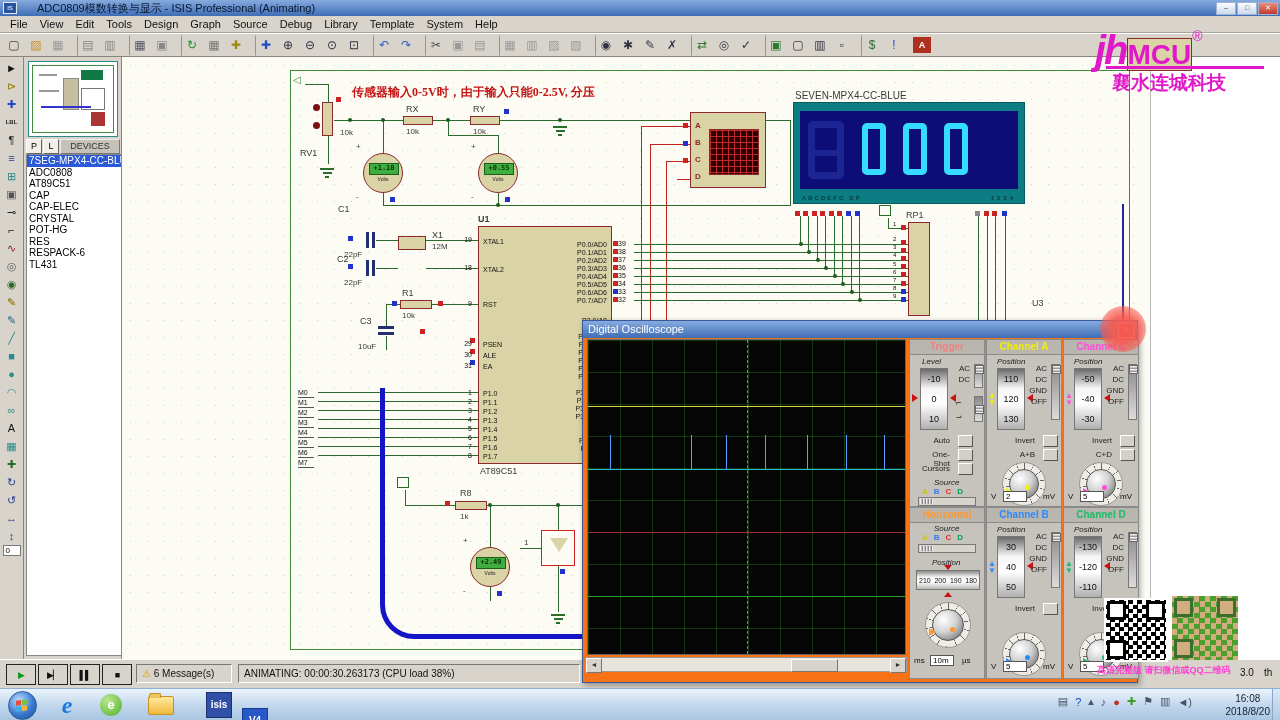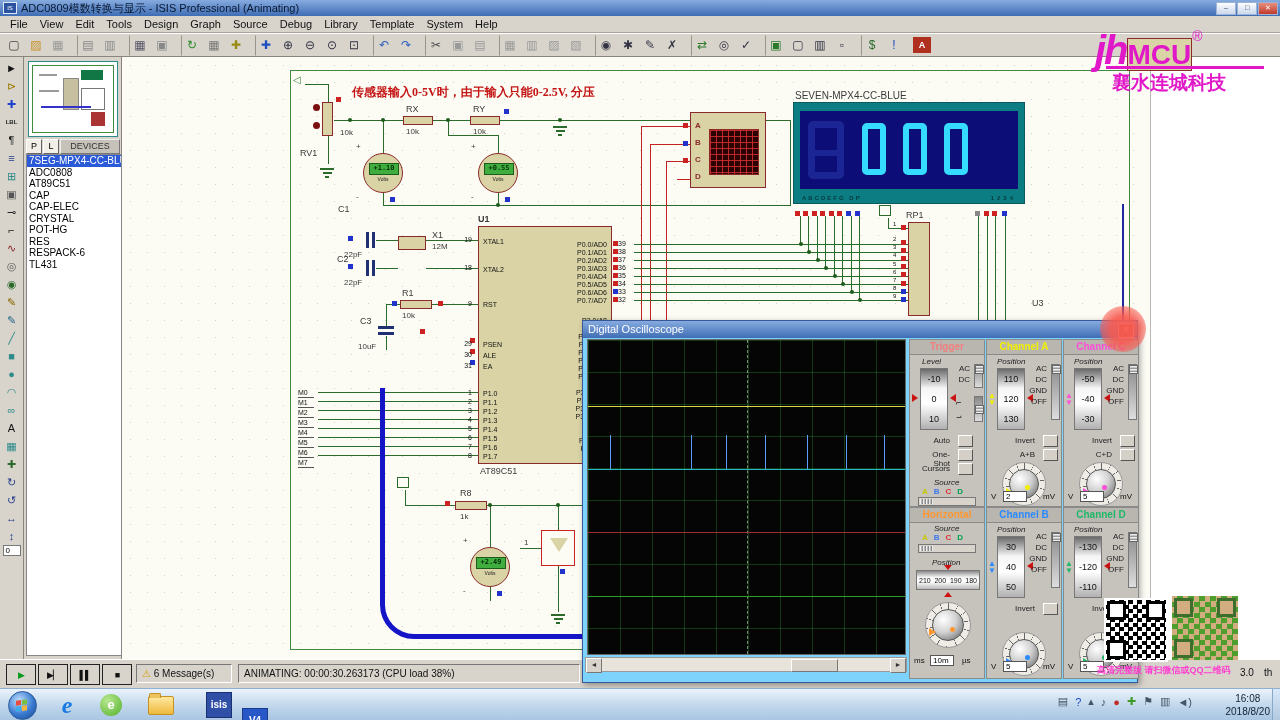--- a/index.html
+++ b/index.html
@@ -1,19 +1,19 @@
 <!DOCTYPE html>
 <html><head>
 <meta charset="utf-8">
 <style>
   html,body{margin:0;padding:0;background:#444;}
   .win{position:relative;width:1280px;height:720px;background:#ffffff;font-family:"Liberation Sans",sans-serif;overflow:hidden;}
   .abs{position:absolute;}
   
-  .titlebar{left:0;top:0;width:1280px;height:16px;background:linear-gradient(#86abdf,#3f6db5);display:flex;align-items:center;gap:4px;padding-left:3px;box-sizing:border-box;font-size:11px;color:#081830;}
+  .titlebar{left:0;top:0;width:1280px;height:16px;background:linear-gradient(#86abdf,#3f6db5);display:flex;align-items:center;gap:20px;padding-left:3px;box-sizing:border-box;font-size:11px;color:#081830;}
   .appicon{width:12px;height:10px;background:#2a52a0;border:1px solid #dfe8f5;color:#fff;font-size:6px;line-height:10px;text-align:center;}
   .winctl{position:absolute;right:2px;top:2px;display:flex;gap:1px;}
   .winctl i{width:18px;height:11px;border:1px solid #9fb3d4;background:linear-gradient(#fcfdff,#ccd8ec);font-style:normal;font-size:7px;line-height:10px;text-align:center;color:#345;}
   .winctl i.close{background:linear-gradient(#e88f7e,#c0392b);color:#fff;}
   .menubar{left:0;top:16px;width:1280px;height:17px;background:#d8d4cc;border-bottom:1px solid #a8a49c;display:flex;align-items:center;padding-left:4px;box-sizing:border-box;font-size:11px;color:#111;}
   .menubar span{padding:1px 6px;}
   .toolbar{left:0;top:34px;width:1280px;height:23px;background:#d8d4cc;border-bottom:1px solid #8a867e;display:flex;align-items:center;padding-left:3px;box-sizing:border-box;}
   .tbtn{width:20px;height:19px;display:flex;align-items:center;justify-content:center;font-size:12px;border:1px solid transparent;}
   .tbtn.sep{margin-left:8px;border-left:1px solid #989488;}
   .tbtn.aresbox{background:#b03020;color:#fff;font-size:9px;font-weight:bold;width:16px;height:14px;margin-left:8px;}
@@ -67,21 +67,21 @@
   .tl431:before{content:"";position:absolute;left:8px;top:7px;border-left:9px solid transparent;border-right:9px solid transparent;border-top:14px solid #d9d3a5;}
   .capbar{background:#203070;}
   .xtal{background:#d9d3a5;border:1px solid #8a2a2a;box-sizing:border-box;}
   
   .wg{background:#2b6b2b;}.wr{background:#c22222;}.wn{background:#2028a0;}
   .dotg{width:4px;height:4px;border-radius:50%;background:#1c5c1c;}
   .dotm{width:7px;height:7px;border-radius:50%;background:#7a1010;}
   .sqr{width:5px;height:5px;background:#cc2222;}.sqb{width:5px;height:5px;background:#2233cc;}.sqk{width:5px;height:5px;background:#888888;}
   .bus{border-left:5px solid #1515c8;border-bottom:5px solid #1515c8;border-bottom-left-radius:34px;}
   
-  .scope{left:582px;top:320px;width:556px;height:363px;background:#7dd3fc;border:1px solid #38589a;box-sizing:border-box;z-index:50;box-shadow:2px 2px 6px rgba(0,0,0,.35);}
+  .scope{left:582px;top:320px;width:556px;height:363px;background:#f97316;border:1px solid #38589a;box-sizing:border-box;z-index:50;box-shadow:2px 2px 6px rgba(0,0,0,.35);}
   .scopetitle{position:absolute;left:0;top:0;width:100%;height:17px;background:linear-gradient(#86abdf,#3f6db5);color:#fff;font-size:11px;line-height:16px;padding-left:5px;box-sizing:border-box;}
   .sclose{position:absolute;right:3px;top:2px;width:14px;height:13px;background:#c05048;border:1px solid #fff;color:#fff;font-size:8px;line-height:11px;text-align:center;}
   .screen{position:absolute;left:4px;top:18px;width:319px;height:316px;background:#050505;border:1px solid #666;box-sizing:border-box;background-image:linear-gradient(to right,rgba(40,130,40,.4) 1px,transparent 1px),linear-gradient(to bottom,rgba(40,130,40,.4) 1px,transparent 1px);background-size:32px 32px;}
   .centerdash{position:absolute;left:159px;top:0;width:0;height:100%;border-left:1px dashed rgba(210,255,210,.55);}
   .trace{position:absolute;left:0;width:100%;height:1px;}
   .spike{position:absolute;width:1px;background:#5a9cff;}
   .sscroll{position:absolute;left:2px;top:336px;width:322px;height:15px;background:#e8e4dc;border:1px solid #999;box-sizing:border-box;display:flex;}
   .sarrow{width:14px;height:13px;background:#d8d4cc;border:1px solid #fff;border-right-color:#777;border-bottom-color:#777;font-size:7px;line-height:12px;text-align:center;color:#333;}
   .sthumb{position:absolute;left:205px;top:1px;width:45px;height:11px;background:#d8d4cc;border:1px solid #fff;border-right-color:#777;border-bottom-color:#777;}
   .ctrls{position:absolute;left:326px;top:18px;width:230px;height:340px;}

